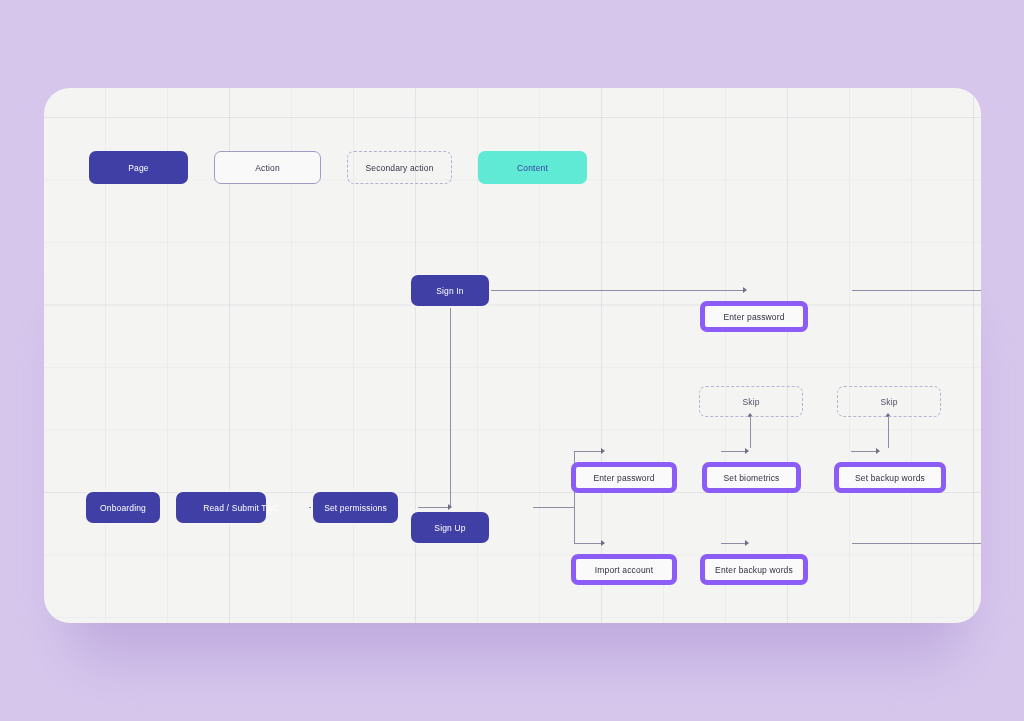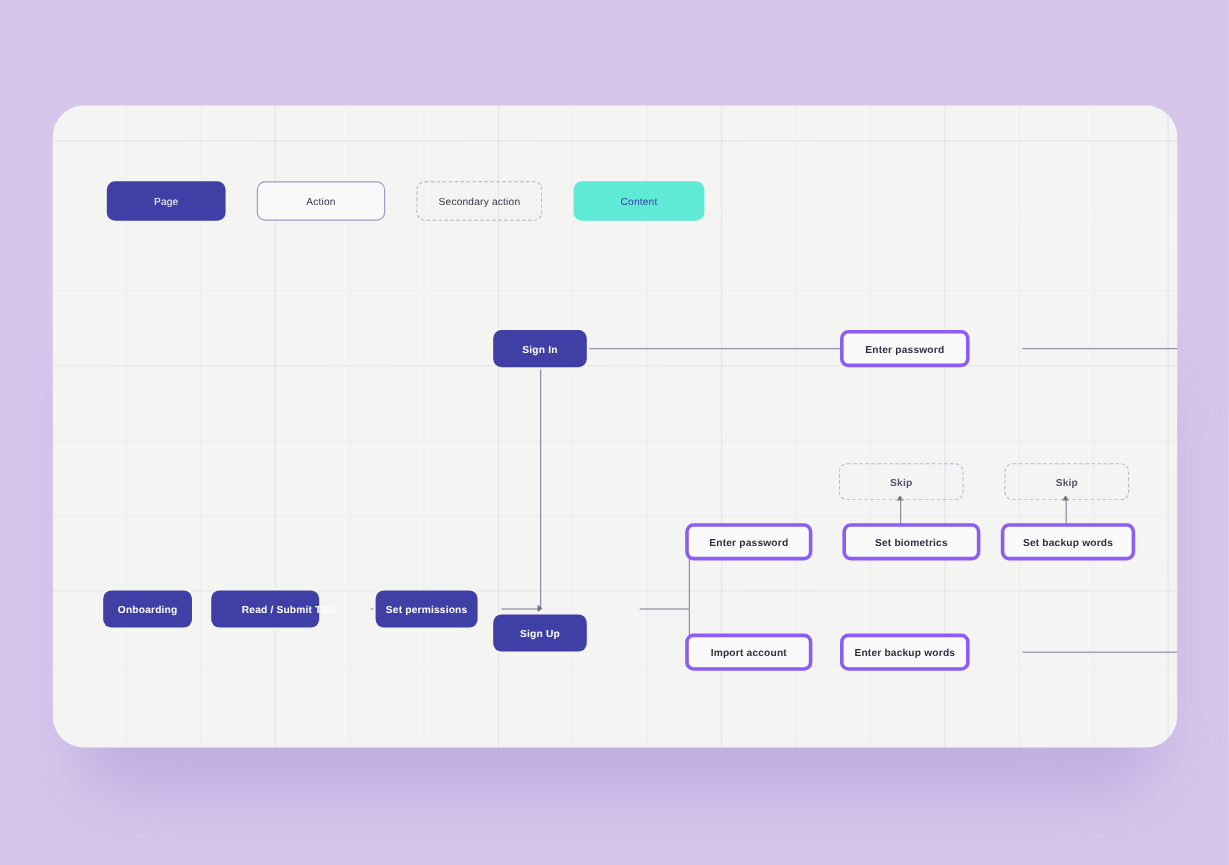--- a/index.html
+++ b/index.html
@@ -80,31 +80,31 @@
     position: absolute;
     display: flex;
     align-items: center;
     justify-content: center;
     font-size: 8.5px;
     letter-spacing: .15px;
     white-space: nowrap;
     border-radius: 7px;
     height: 31px;
     z-index: 3;
-    font-weight: bold;
   }
   .node.page {
     background: #3f3fa5;
     color: #ffffff;
     box-shadow: 0 0 0 2px #f4f4f2;
   }
   .node.action {
     background: #fafafb;
     color: #2f2f42;
-    border: 3px solid #8b5cf6;
+    border: 5px solid #8b5cf6;
+    margin-top: 26px;
   }
   .node.secondary {
     background: transparent;
     color: #51516a;
     border: 1px dashed #b7b4d2;
   }
 
   
   .edge { position: absolute; background: #8d8da4; z-index: 1; }
   .edge.h { height: 1px; }
@@ -191,21 +191,21 @@
   <div class="node page" style="left:367px; top:187px; width:78px;">Sign In</div>
 
   <div class="node action" style="left:656px; top:187px; width:108px;">Enter password</div>
 
   <div class="node secondary" style="left:655px; top:298px; width:104px;">Skip</div>
 
   <div class="node secondary" style="left:793px; top:298px; width:104px;">Skip</div>
 
   <div class="node action" style="left:527px; top:348px; width:106px;">Enter password</div>
 
-  <div class="node action" style="left:658px; top:348px; width:115px;">Set biometrics</div>
+  <div class="node action" style="left:658px; top:348px; width:99px;">Set biometrics</div>
 
   <div class="node action" style="left:790px; top:348px; width:112px;">Set backup words</div>
 
   <div class="node page" style="left:42px; top:404px; width:74px;">Onboarding</div>
 
   <div class="node page" style="left:132px; top:404px; width:90px;padding-left:40px;">Read / Submit T&amp;C</div>
 
   <div class="node page" style="left:246px; top:404px; width:85px;margin-left:23px;">Set permissions</div>
 
   <div class="node page" style="left:367px; top:424px; width:78px;">Sign Up</div>

